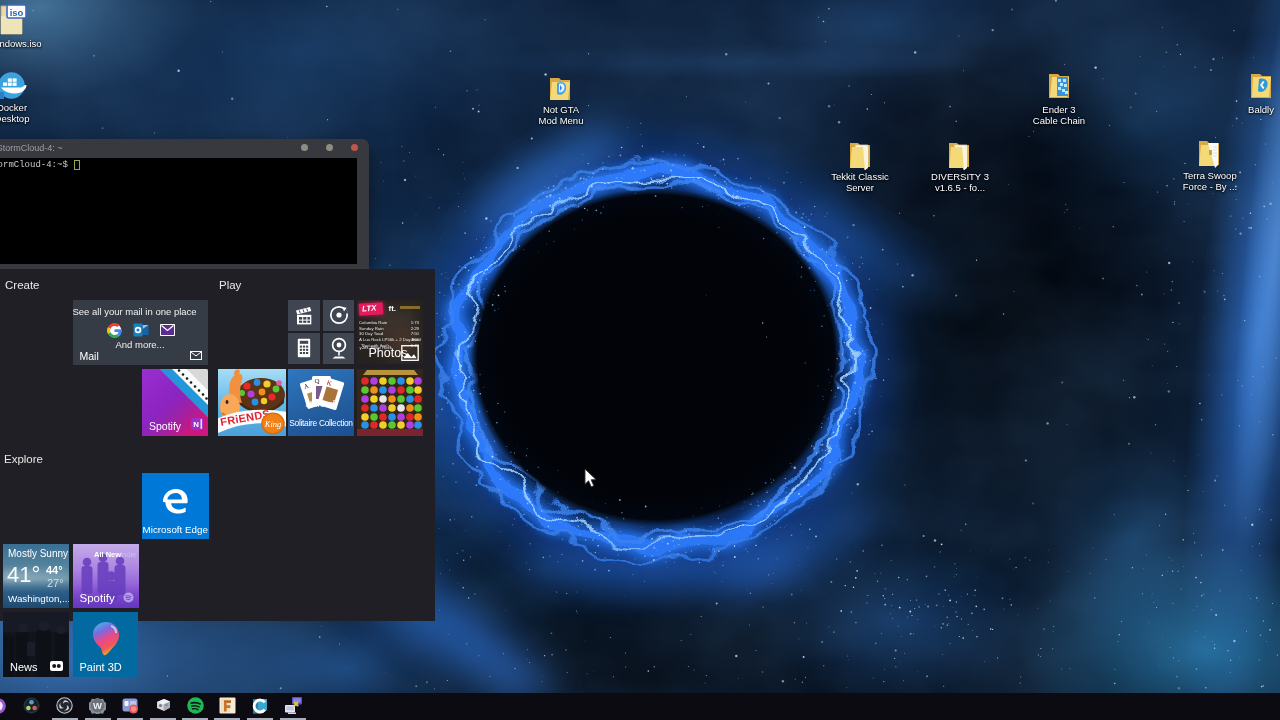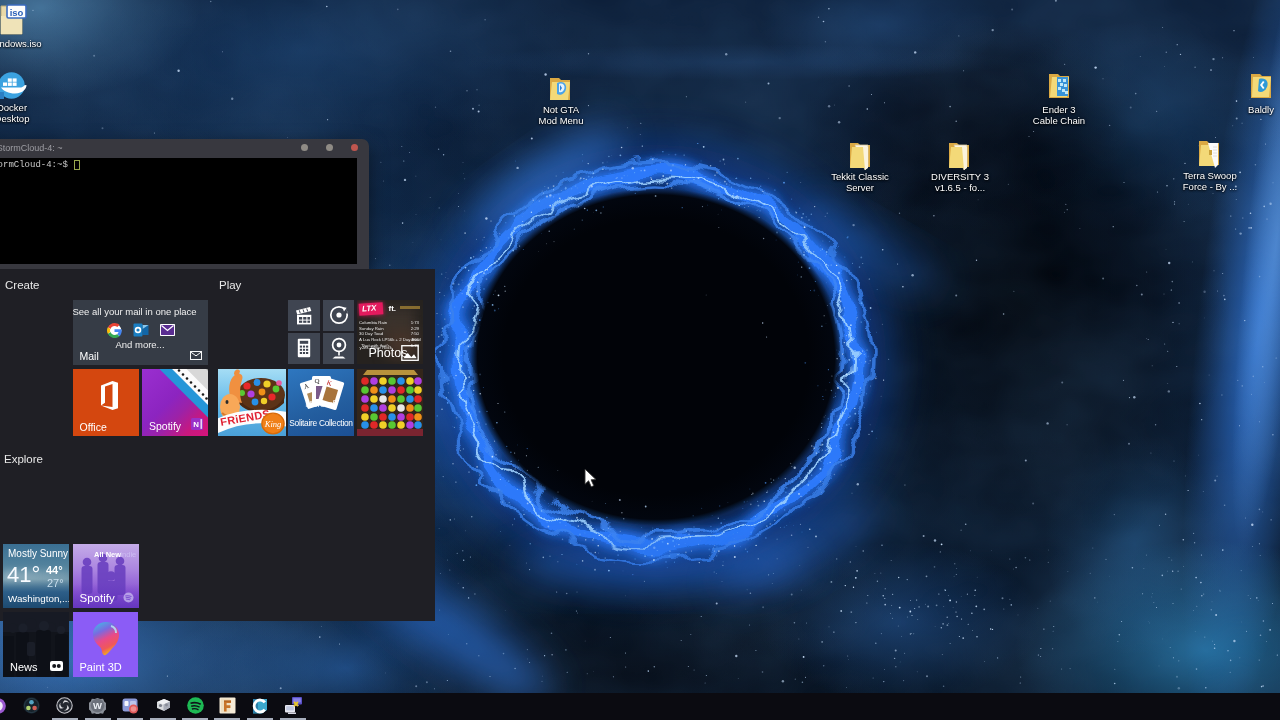--- a/index.html
+++ b/index.html
@@ -1797,26 +1797,20 @@
   <path d="M3,3 L15,13 L27,3" fill="none" stroke="#fff" stroke-width="2.4"></path>
  </svg>
  <div style="position:absolute;top:39px;width:100%;text-align:center;font-size:9.5px;color:#f0f0f0">And more...</div>
  <div class="tlab">Mail</div>
  <svg class="abs" style="right:6px;bottom:5px" width="12" height="9" viewBox="0 0 16 12">
   <rect x="0.7" y="0.7" width="14.6" height="10.6" fill="none" stroke="#fff" stroke-width="1.3"></rect>
   <path d="M1,1.4 L8,6.5 L15,1.4" fill="none" stroke="#fff" stroke-width="1.3"></path>
  </svg>
 </div>
 
-<div class="tile" style="left:72.5px;top:100px;width:66px;height:66.5px;background:#d4470f">
- <svg class="abs" style="left:20px;top:11px" width="26" height="31" viewBox="0 0 26 31">
-  <path fill="#fff" d="M8,5.5 L19.5,1 L25,2.8 V28.2 L19.5,30 L8,25.5 L19.5,27 V4 L12,6.6 V22.8 L8,25.5 Z"></path>
- </svg>
- <div class="tlab">Office</div>
-</div>
 
 <div class="tile" style="left:142px;top:100px;width:66px;height:66.5px;background:#8d2bb8">
  <div class="abs" style="left:0;top:0;width:100%;height:100%;background:linear-gradient(135deg,#9a2fd0 0%,#8c24c0 45%,#9c22a8 62%,#c8187e 82%,#d6147c 100%)"></div>
  <div class="abs" style="left:30px;top:-44px;width:80px;height:80px;background:#2596d8;transform:rotate(45deg)"></div>
  <div class="abs" style="left:47px;top:-21px;width:40px;height:40px;background:#e8b414;transform:rotate(45deg)"></div>
  <div class="abs" style="left:36px;top:-45px;width:72px;height:72px;background:#fbfbfb;transform:rotate(45deg)"></div>
  <div class="abs" style="left:47px;top:-40px;width:60px;height:60px;background:#d8d8d8;transform:rotate(45deg)"></div>
  <div class="abs" style="left:56px;top:-52px;width:62px;height:62px;background:#8a8a8a;transform:rotate(45deg)"></div>
  <svg class="abs" style="left:30px;top:0" width="36" height="40" viewBox="0 0 36 40">
   <g fill="#1a1a1a">
@@ -2023,20 +2017,26 @@
             <circle cx="26" cy="56" r="3.8" fill="#f0d028"></circle>
             <circle cx="35" cy="56" r="3.8" fill="#58c832"></circle>
             <circle cx="44" cy="56" r="3.8" fill="#f0d028"></circle>
             <circle cx="53" cy="56" r="3.8" fill="#b03ee0"></circle>
             <circle cx="61" cy="56" r="3.8" fill="#2890e8"></circle>
   </g>
  </svg>
 </div>
 
 
+<div class="tile" style="left:142px;top:203.5px;width:66.5px;height:66px;background:#0078d7">
+ <svg class="abs" style="left:18px;top:12px" width="31" height="31" viewBox="0 0 32 32">
+  <path fill="#fff" d="M3,17.3 C3,9.6 9,4 16.4,4 C23.5,4 28.6,8.9 28.6,15.7 C28.6,17 28.4,18.2 28.2,18.9 L11.5,18.9 C11.9,23 15.1,25.3 19.4,25.3 C22.1,25.3 24.4,24.6 26.5,23.3 L26.5,27.6 C24.5,28.8 21.8,29.5 18.8,29.5 C11.1,29.5 5.6,25 5.6,17.9 C5.6,13.5 8.1,9.8 11.8,8 C9.1,9.9 7.8,12.4 7.6,14.9 L22.6,14.9 C22.6,10.5 20,8.2 16.3,8.2 C10.9,8.2 6.6,12.3 6.6,18.3 Z"></path>
+ </svg>
+ <div style="position:absolute;bottom:4px;width:100%;text-align:center;font-size:9.8px;color:#fff;white-space:nowrap">Microsoft Edge</div>
+</div>
 
 <div class="tile" style="left:3px;top:274.5px;width:65.5px;height:64.5px;background:linear-gradient(180deg,#3a6f93 0%,#57869f 40%,#6d95a8 55%,#2d5e88 75%,#1d4a70 100%)">
  <div class="abs" style="left:0;top:26px;width:66px;height:12px;background:linear-gradient(90deg,rgba(255,255,255,.25),rgba(255,255,255,.08));filter:blur(3px)"></div>
  <div class="abs" style="left:5px;top:4px;font-size:10px;color:#fff">Mostly Sunny</div>
  <div class="abs" style="left:4px;top:18px;font-size:22px;font-weight:300;color:#f8fbff">41°</div>
  <div class="abs" style="left:43px;top:20px;font-size:11px;font-weight:bold;color:#fff">44°</div>
  <div class="abs" style="left:44px;top:33px;font-size:11px;color:#cadfee">27°</div>
  <div class="abs" style="left:5px;bottom:4px;font-size:9.8px;color:#fff">Washington,...</div>
 </div>
 
@@ -2098,21 +2098,21 @@
  <svg class="abs" style="right:5px;bottom:5px" width="11" height="11" viewBox="0 0 12 12">
           <circle cx="6" cy="6" r="5.5" fill="#cabcf0" opacity="0.75"></circle>
           <g stroke="#7a50d0" stroke-width="1.1" fill="none">
             <path d="M2.5,4.4 c2.4,-0.7 4.8,-0.4 6.8,0.7"></path>
             <path d="M3,6.3 c2,-0.5 4,-0.2 5.6,0.7"></path>
             <path d="M3.5,8 c1.6,-0.4 3.2,-0.1 4.4,0.6"></path>
           </g>
         </svg>
 </div>
 
-<div class="tile" style="left:72.5px;top:343px;width:65.5px;height:65px;background:#8b5cf6">
+<div class="tile" style="left:72.5px;top:343px;width:65.5px;height:65px;background:#0369a1">
  <svg class="abs" style="left:18px;top:9px" width="30" height="38" viewBox="0 0 30 38">
   <defs>
             <linearGradient id="p3d" x1="0" y1="0" x2="0.4" y2="1">
               <stop offset="0" stop-color="#38c8e8"></stop>
               <stop offset="0.35" stop-color="#7a6ae0"></stop>
               <stop offset="0.6" stop-color="#e84a8a"></stop>
               <stop offset="0.85" stop-color="#f05858"></stop>
               <stop offset="1" stop-color="#f0a028"></stop>
             </linearGradient>
           </defs>

